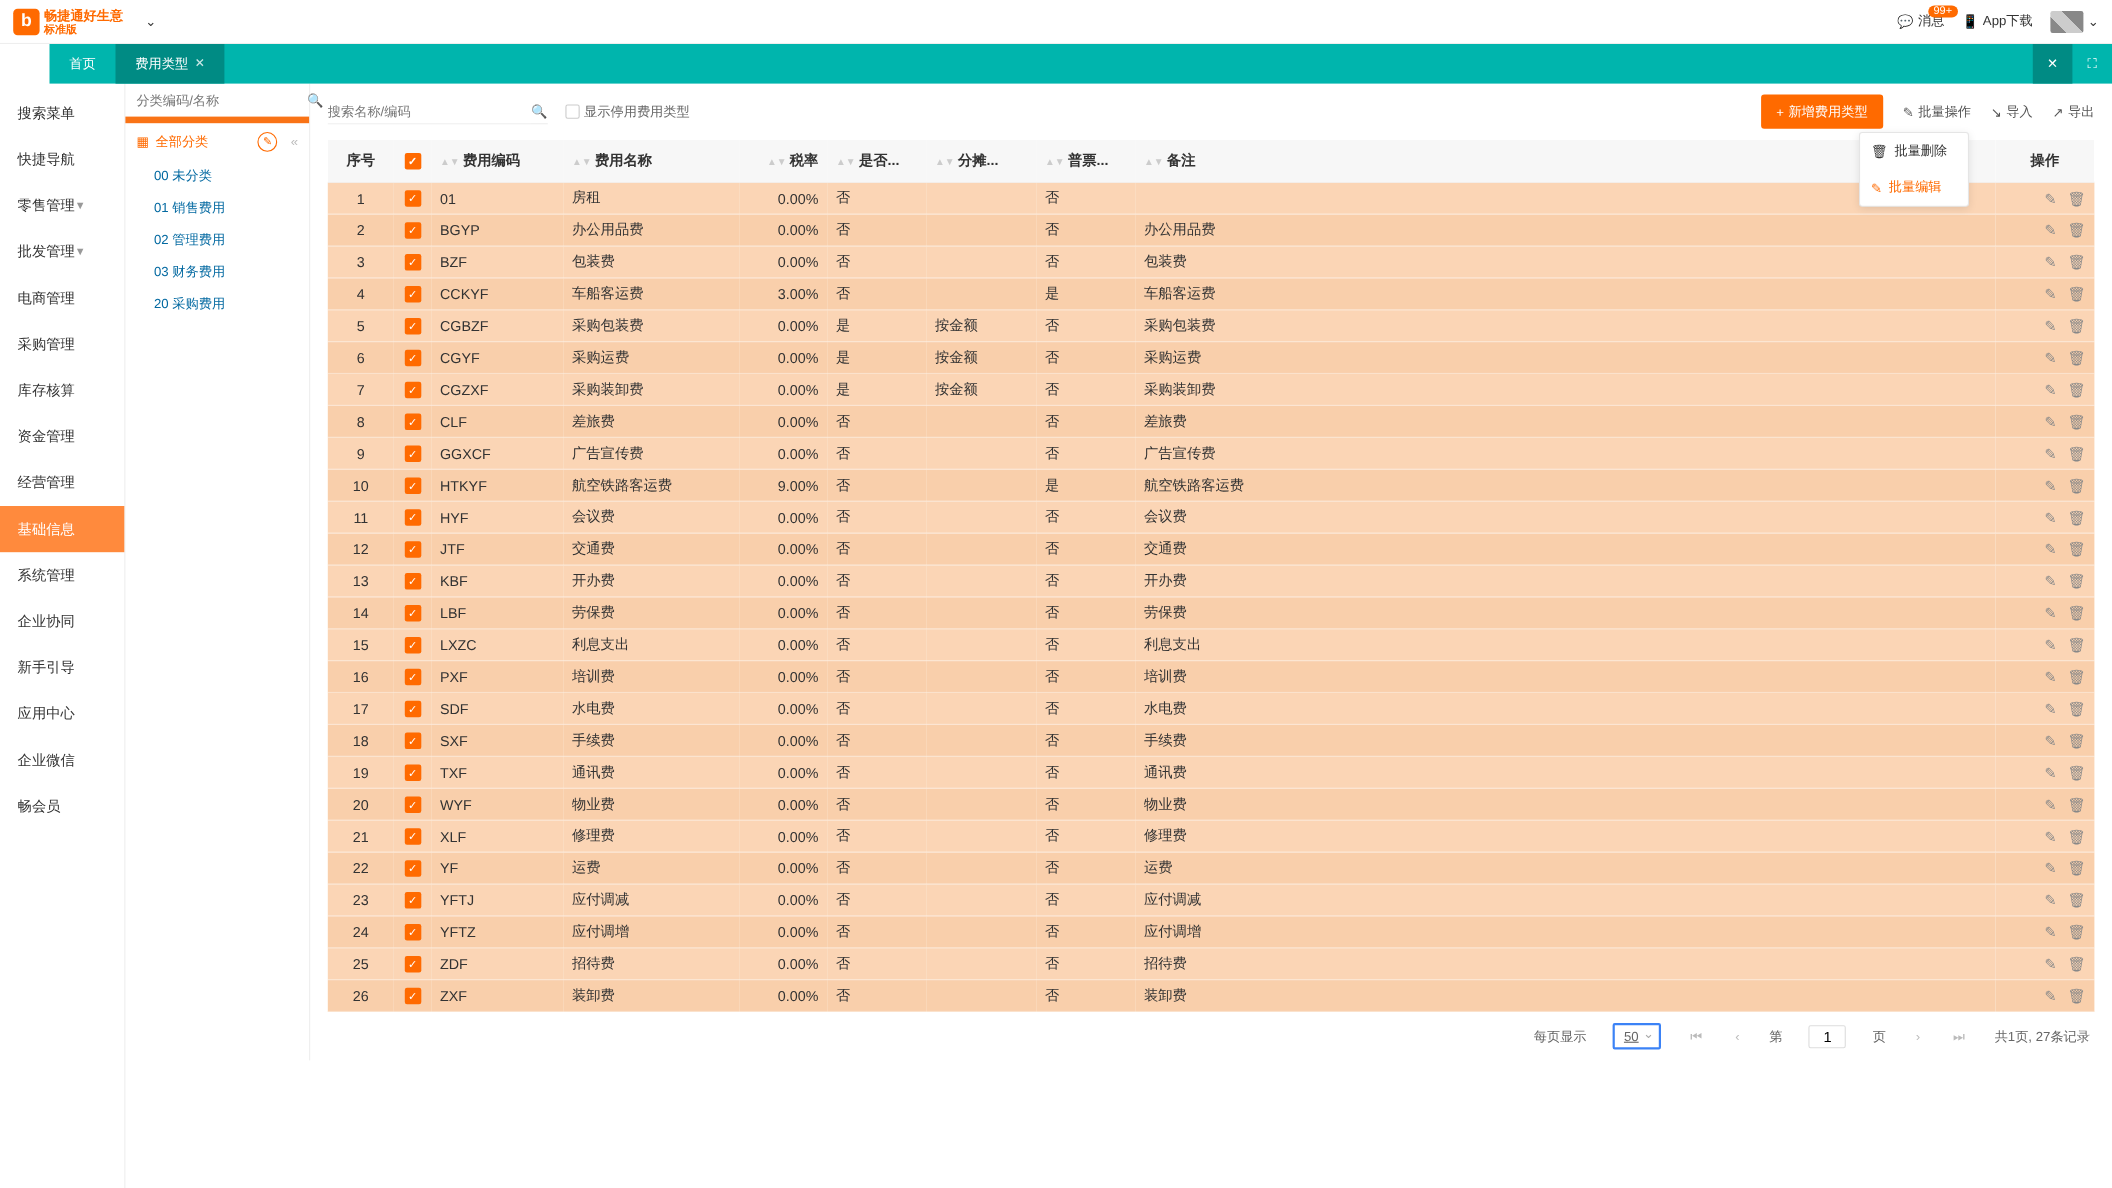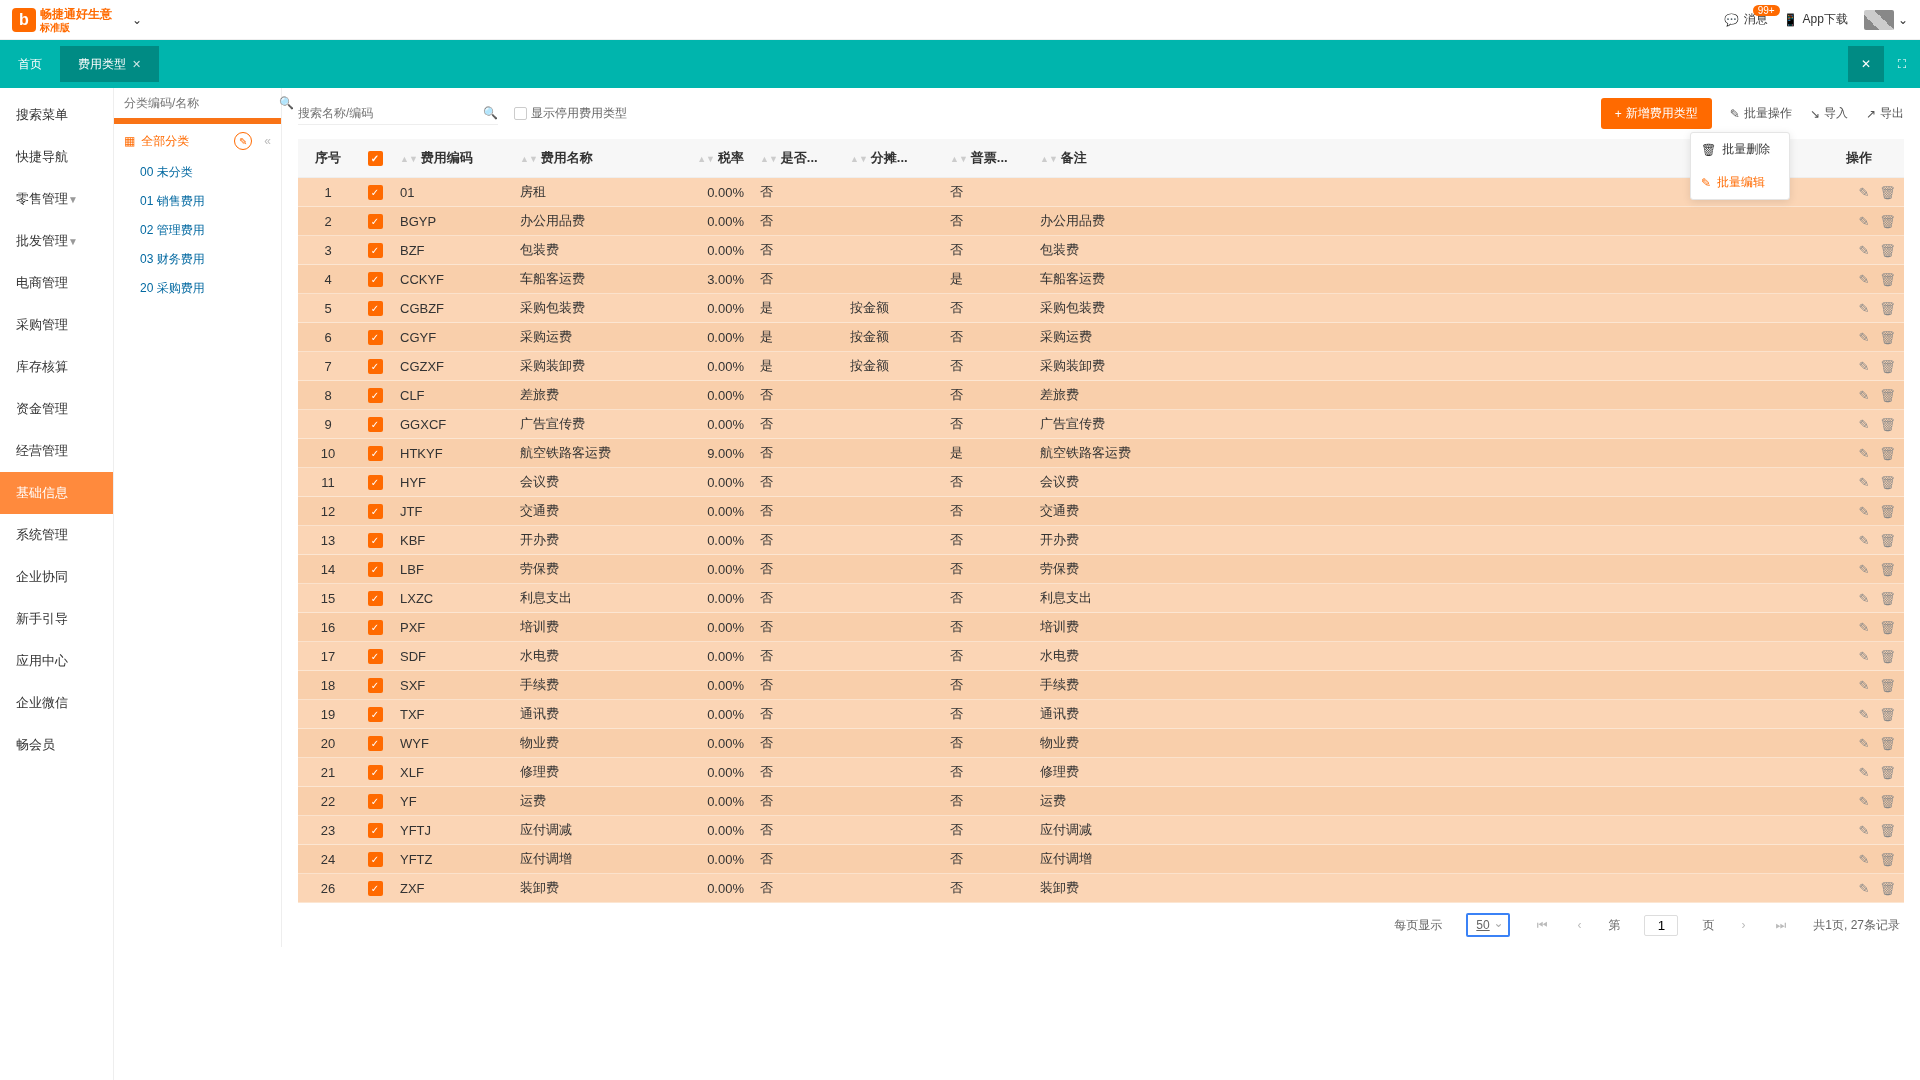--- a/index.html
+++ b/index.html
@@ -7,21 +7,21 @@
 .topbar { height: 40px; display: flex; align-items: center; justify-content: space-between; border-bottom: 1px solid #eee; padding: 0 12px; }
 .topbar-left { display: flex; align-items: center; gap: 12px; }
 .logo { display: flex; align-items: center; gap: 4px; color: #ff6a00; font-weight: bold; }
 .logo-icon { width: 24px; height: 24px; background: #ff6a00; border-radius: 4px; display: flex; align-items: center; justify-content: center; color: #fff; font-size: 16px; }
 .logo-sub { font-size: 10px; color: #ff6a00; line-height: 1; }
 .company-select { display: flex; align-items: center; gap: 100px; padding: 4px 8px; cursor: pointer; }
 .topbar-right { display: flex; align-items: center; gap: 16px; }
 .tr-item { display: flex; align-items: center; gap: 4px; cursor: pointer; position: relative; }
 .badge { position: absolute; top: -6px; right: -12px; background: #ff6a00; color: #fff; border-radius: 8px; padding: 0 5px; font-size: 10px; }
 .avatar { width: 30px; height: 20px; background: linear-gradient(45deg, #888 30%, #ccc 30%, #ccc 60%, #888 60%); border-radius: 2px; }
-.tabsbar { background: #00b5ad; height: 48px; display: flex; align-items: center; position: relative; }
+.tabsbar { background: #00b5ad; height: 36px; display: flex; align-items: center; position: relative; margin-left: 45px; }
 .tab { padding: 0 18px; height: 36px; line-height: 36px; color: #fff; cursor: pointer; display: flex; align-items: center; gap: 6px; }
 .tab.active { background: #008b84; }
 .tab-close { font-size: 11px; opacity: 0.8; }
 .tabs-right { margin-left: auto; display: flex; height: 36px; }
 .tabs-btn { width: 36px; display: flex; align-items: center; justify-content: center; color: #fff; cursor: pointer; background: #008b84; }
 .tabs-btn:last-child { background: transparent; }
 .layout { display: flex; height: calc(100% - 76px); }
 .sidebar { width: 114px; border-right: 1px solid #eee; padding-top: 6px; }
 .side-item { padding: 12px 16px; cursor: pointer; display: flex; align-items: center; justify-content: flex-start; font-size: 13px; }
 .side-item.active { background: #ff8a3d; color: #fff; }
@@ -661,20 +661,37 @@
     <td>否</td>
     <td>应付调增</td>
     <td>
                     <div class="op-icons">
                       <span>✎</span>
                       <span>🗑</span>
                     </div>
                   </td>
                 </tr>
                 <tr>
+    <td class="td-seq">25</td>
+    <td style="text-align:center"><span class="check">✓</span></td>
+    <td>ZDF</td>
+    <td>招待费</td>
+    <td class="td-rate">0.00%</td>
+    <td>否</td>
+    <td></td>
+    <td>否</td>
+    <td>招待费</td>
+    <td>
+                    <div class="op-icons">
+                      <span>✎</span>
+                      <span>🗑</span>
+                    </div>
+                  </td>
+                </tr>
+                <tr>
     <td class="td-seq">26</td>
     <td style="text-align:center"><span class="check">✓</span></td>
     <td>ZXF</td>
     <td>装卸费</td>
     <td class="td-rate">0.00%</td>
     <td>否</td>
     <td></td>
     <td>否</td>
     <td>装卸费</td>
     <td>

